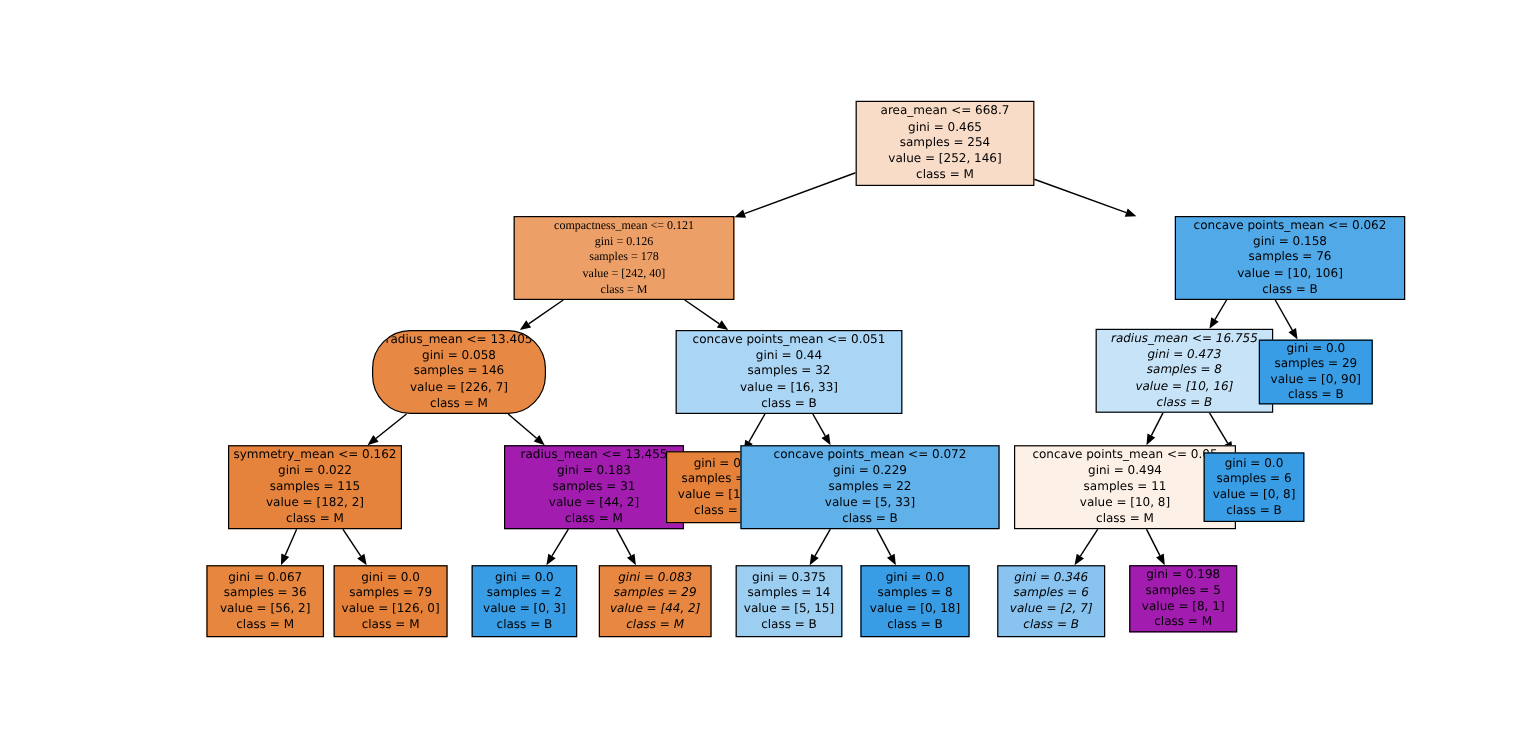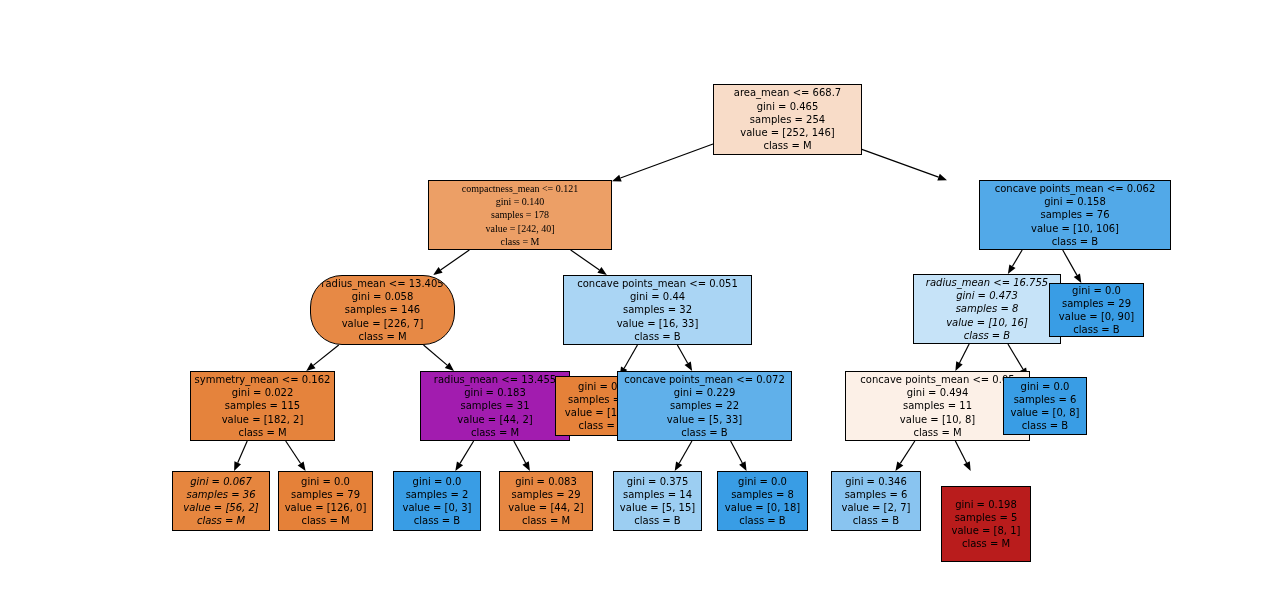--- a/index.html
+++ b/index.html
@@ -76,40 +76,40 @@
 
 <div class="tree-node" style="left: 713px; top: 84px; width: 149px; height: 71px; background: rgb(248, 220, 200); z-index: 2;">
       <span class="node-line">area_mean &lt;= 668.7</span>
       <span class="node-line">gini = 0.465</span>
       <span class="node-line">samples = 254</span>
       <span class="node-line">value = [252, 146]</span>
       <span class="node-line">class = M</span>
     </div>
     <div class="tree-node" style="left: 428px; top: 180px; width: 184px; height: 70px; background: rgb(236, 159, 102); z-index: 3; font-family: Liberation Serif, serif;">
       <span class="node-line">compactness_mean &lt;= 0.121</span>
-      <span class="node-line">gini = 0.140</span>
+      <span class="node-line">gini = 0.126</span>
       <span class="node-line">samples = 178</span>
       <span class="node-line">value = [242, 40]</span>
       <span class="node-line">class = M</span>
     </div>
     <div class="tree-node" style="left: 310px; top: 275px; width: 145px; height: 70px; background: rgb(231, 137, 69); z-index: 4; border-radius: 32px;">
       <span class="node-line">radius_mean &lt;= 13.405</span>
       <span class="node-line">gini = 0.058</span>
       <span class="node-line">samples = 146</span>
       <span class="node-line">value = [226, 7]</span>
       <span class="node-line">class = M</span>
     </div>
     <div class="tree-node" style="left: 190px; top: 371px; width: 145px; height: 70px; background: rgb(229, 131, 60); z-index: 5; text-align: center;">
       <span class="node-line">symmetry_mean &lt;= 0.162</span>
       <span class="node-line">gini = 0.022</span>
       <span class="node-line">samples = 115</span>
       <span class="node-line">value = [182, 2]</span>
       <span class="node-line">class = M</span>
     </div>
-    <div class="tree-node" style="left: 172px; top: 471px; width: 98px; height: 60px; background: rgb(230, 134, 63); z-index: 6; font-style: italic;">
+    <div class="tree-node" style="left: 172px; top: 471px; width: 98px; height: 60px; background: rgb(230, 134, 63); z-index: 6;">
       <span class="node-line">gini = 0.067</span>
       <span class="node-line">samples = 36</span>
       <span class="node-line">value = [56, 2]</span>
       <span class="node-line">class = M</span>
     </div>
     <div class="tree-node" style="left: 278px; top: 471px; width: 95px; height: 60px; background: rgb(229, 129, 57); z-index: 7;">
       <span class="node-line">gini = 0.0</span>
       <span class="node-line">samples = 79</span>
       <span class="node-line">value = [126, 0]</span>
       <span class="node-line">class = M</span>
@@ -120,40 +120,40 @@
       <span class="node-line">samples = 31</span>
       <span class="node-line">value = [44, 2]</span>
       <span class="node-line">class = M</span>
     </div>
     <div class="tree-node" style="left: 393px; top: 471px; width: 88px; height: 60px; background: rgb(57, 157, 229); z-index: 9;">
       <span class="node-line">gini = 0.0</span>
       <span class="node-line">samples = 2</span>
       <span class="node-line">value = [0, 3]</span>
       <span class="node-line">class = B</span>
     </div>
-    <div class="tree-node" style="left: 499px; top: 471px; width: 94px; height: 60px; background: rgb(231, 135, 66); z-index: 10;">
+    <div class="tree-node" style="left: 499px; top: 471px; width: 94px; height: 60px; background: rgb(231, 135, 66); z-index: 10; font-style: italic;">
       <span class="node-line">gini = 0.083</span>
       <span class="node-line">samples = 29</span>
       <span class="node-line">value = [44, 2]</span>
       <span class="node-line">class = M</span>
     </div>
     <div class="tree-node" style="left: 563px; top: 275px; width: 189px; height: 70px; background: rgb(170, 213, 244); z-index: 11;">
       <span class="node-line">concave points_mean &lt;= 0.051</span>
       <span class="node-line">gini = 0.44</span>
       <span class="node-line">samples = 32</span>
       <span class="node-line">value = [16, 33]</span>
       <span class="node-line">class = B</span>
     </div>
     <div class="tree-node" style="left: 555px; top: 376px; width: 95px; height: 60px; background: rgb(229, 129, 57); z-index: 12;">
       <span class="node-line">gini = 0.0</span>
       <span class="node-line">samples = 10</span>
       <span class="node-line">value = [11, 0]</span>
       <span class="node-line">class = M</span>
     </div>
-    <div class="tree-node" style="left: 617px; top: 371px; width: 175px; height: 70px; background: rgb(96, 176, 234); z-index: 13; text-align: right;">
+    <div class="tree-node" style="left: 617px; top: 371px; width: 216px; height: 70px; background: rgb(96, 176, 234); z-index: 13; text-align: right;">
       <span class="node-line">concave points_mean &lt;= 0.072</span>
       <span class="node-line">gini = 0.229</span>
       <span class="node-line">samples = 22</span>
       <span class="node-line">value = [5, 33]</span>
       <span class="node-line">class = B</span>
     </div>
     <div class="tree-node" style="left: 613px; top: 471px; width: 89px; height: 60px; background: rgb(156, 206, 242); z-index: 14;">
       <span class="node-line">gini = 0.375</span>
       <span class="node-line">samples = 14</span>
       <span class="node-line">value = [5, 15]</span>
@@ -179,27 +179,27 @@
       <span class="node-line">value = [10, 16]</span>
       <span class="node-line">class = B</span>
     </div>
     <div class="tree-node" style="left: 845px; top: 371px; width: 185px; height: 70px; background: rgb(252, 240, 231); z-index: 18;">
       <span class="node-line">concave points_mean &lt;= 0.05</span>
       <span class="node-line">gini = 0.494</span>
       <span class="node-line">samples = 11</span>
       <span class="node-line">value = [10, 8]</span>
       <span class="node-line">class = M</span>
     </div>
-    <div class="tree-node" style="left: 831px; top: 471px; width: 90px; height: 60px; background: rgb(137, 196, 240); z-index: 19;">
+    <div class="tree-node" style="left: 831px; top: 471px; width: 90px; height: 60px; background: rgb(137, 196, 240); z-index: 19; font-style: italic;">
       <span class="node-line">gini = 0.346</span>
       <span class="node-line">samples = 6</span>
       <span class="node-line">value = [2, 7]</span>
       <span class="node-line">class = B</span>
     </div>
-    <div class="tree-node" style="left: 941px; top: 471px; width: 90px; height: 76px; background: #b91c1c; z-index: 20; margin-top: 15px;">
+    <div class="tree-node" style="left: 941px; top: 471px; width: 90px; height: 56px; background: #a21caf; z-index: 20;">
       <span class="node-line">gini = 0.198</span>
       <span class="node-line">samples = 5</span>
       <span class="node-line">value = [8, 1]</span>
       <span class="node-line">class = M</span>
     </div>
     <div class="tree-node" style="left: 1003px; top: 377px; width: 84px; height: 58px; background: rgb(57, 157, 229); z-index: 21;">
       <span class="node-line">gini = 0.0</span>
       <span class="node-line">samples = 6</span>
       <span class="node-line">value = [0, 8]</span>
       <span class="node-line">class = B</span>

